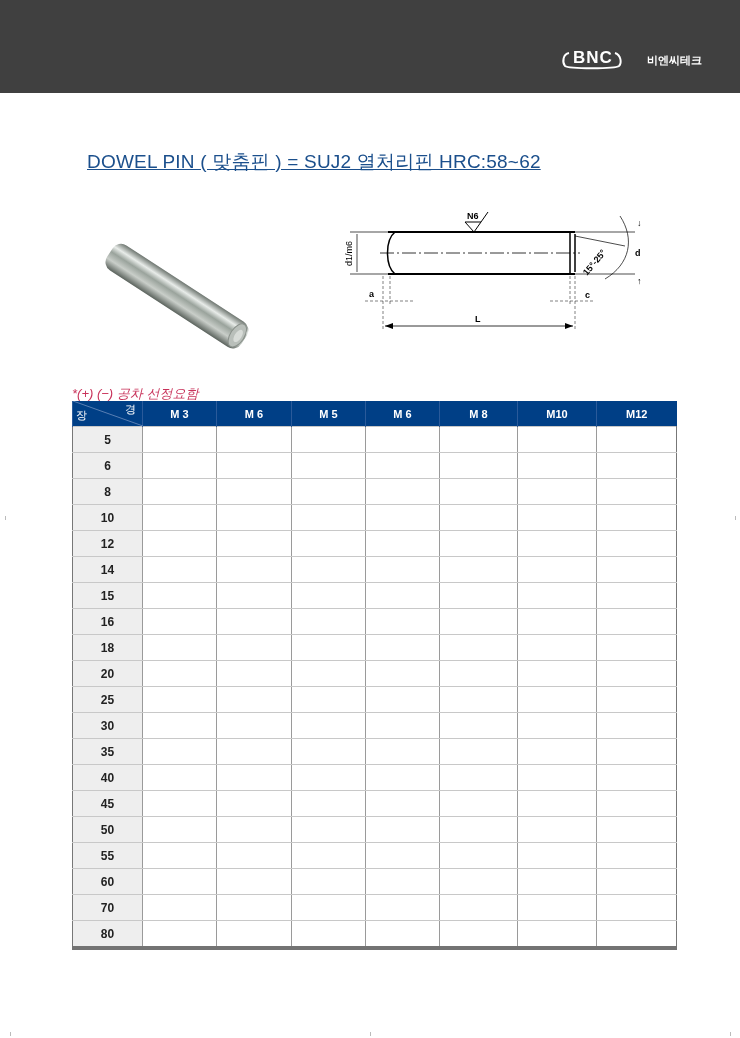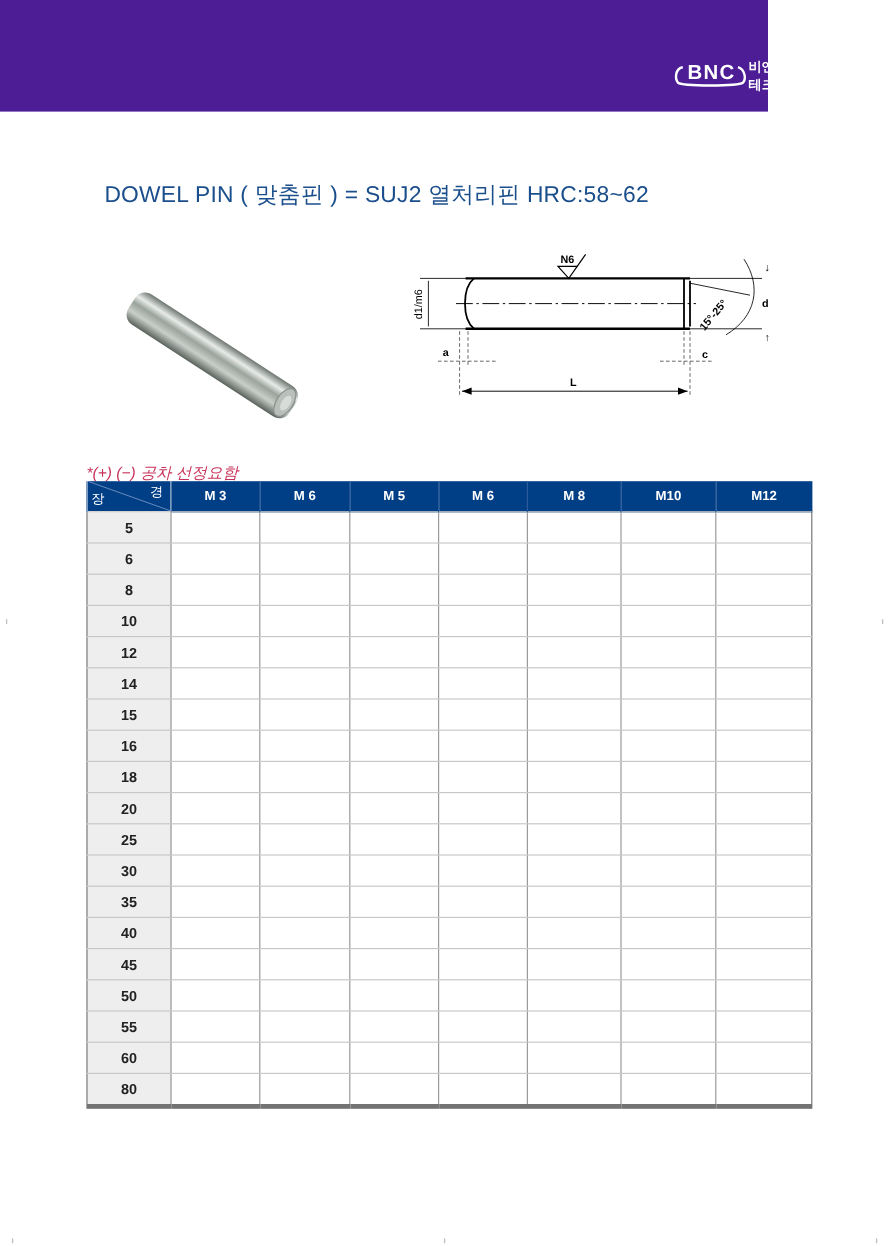--- a/index.html
+++ b/index.html
@@ -1,23 +1,23 @@
 <!DOCTYPE html>
 <html><head>
 <meta charset="utf-8">
 <style>
   html,body{margin:0;padding:0;}
   body{width:740px;height:1038px;background:#fff;position:relative;overflow:hidden;font-family:"Liberation Sans","DejaVu Sans",sans-serif;}
-  .topbar{position:absolute;left:0;top:0;width:640px;height:93px;background:#4c1d95;}
+  .topbar{position:absolute;left:0;top:0;width:740px;height:93px;background:#404040;}
   .logo{position:absolute;left:561px;top:48px;display:flex;align-items:center;}
   .logo-mark{position:relative;width:62px;height:24px;}
   .logo-mark .txt{position:absolute;left:12px;top:0px;color:#fff;font-weight:bold;font-size:17px;letter-spacing:1px;}
   .logo-mark .swoosh{position:absolute;left:0;top:2px;width:62px;height:20px;}
   .logo-kr{color:#fff;font-weight:bold;font-size:11px;margin-left:24px;}
-  .title{position:absolute;left:87px;top:149px;font-size:19px;color:#1b4f8c;letter-spacing:0.2px;white-space:nowrap;}
+  .title{position:absolute;left:87px;top:149px;font-size:19px;color:#1b4f8c;letter-spacing:0.2px;white-space:nowrap;text-decoration:underline;}
   .photo{position:absolute;left:100px;top:222px;width:165px;height:130px;}
   .drawing{position:absolute;left:335px;top:204px;width:320px;height:130px;}
   .note{position:absolute;left:72px;top:385px;font-size:13px;color:#c8325a;font-style:italic;}
   table.grid{position:absolute;left:72px;top:401px;border-collapse:collapse;table-layout:fixed;}
   table.grid th{background:#003f86;color:#fff;font-size:11px;font-weight:bold;height:25px;padding:0;text-align:center;border-left:1px solid #2a5a9a;}
   table.grid th.corner{position:relative;text-align:left;}
   .corner .c-jang{position:absolute;left:3px;top:7px;font-size:11px;font-weight:normal;}
   .corner .c-gyeong{position:absolute;right:6px;top:1px;font-size:11px;font-weight:normal;}
   .corner svg{position:absolute;left:0;top:0;}
   table.grid td{height:25px;padding:0;border:1px solid #9a9a9a;border-top:1px solid #c8c8c8;border-bottom:1px solid #c8c8c8;}
@@ -312,20 +312,30 @@
         <td class="len">60</td>
         <td></td>
         <td></td>
         <td></td>
         <td></td>
         <td></td>
         <td></td>
         <td></td>
       </tr>
       <tr>
+        <td class="len">70</td>
+        <td></td>
+        <td></td>
+        <td></td>
+        <td></td>
+        <td></td>
+        <td></td>
+        <td></td>
+      </tr>
+      <tr>
         <td class="len">80</td>
         <td></td>
         <td></td>
         <td></td>
         <td></td>
         <td></td>
         <td></td>
         <td></td>
       </tr>
     </tbody>

